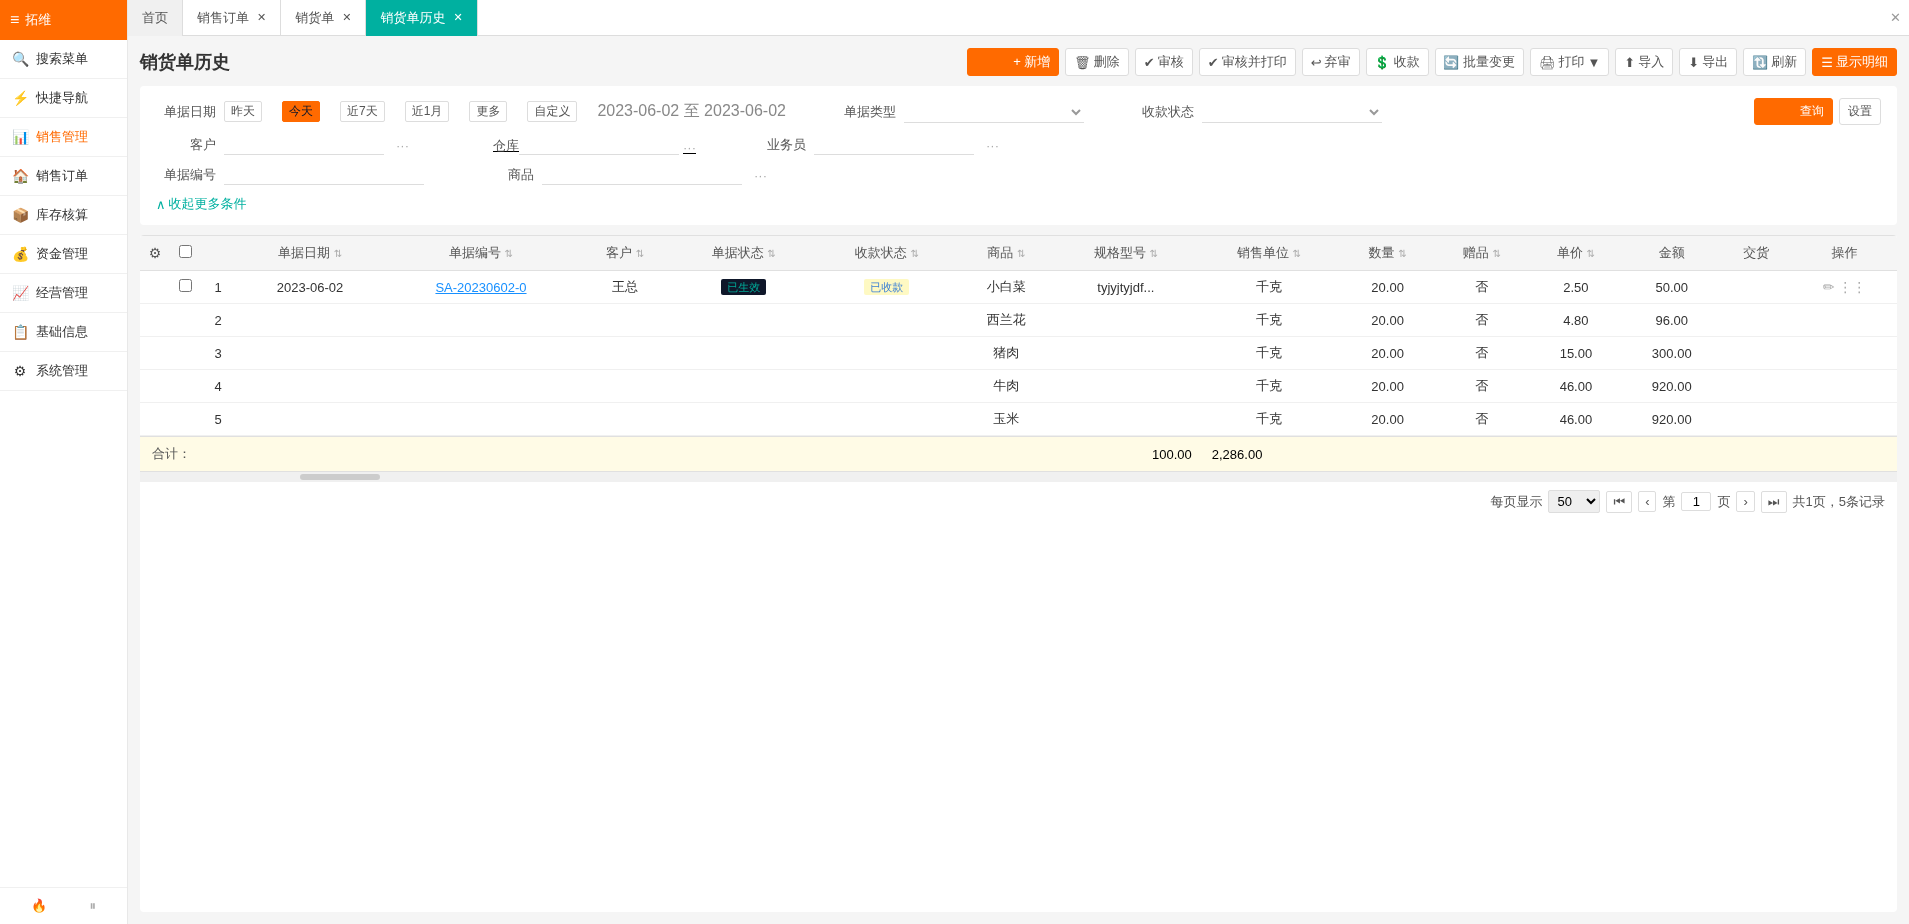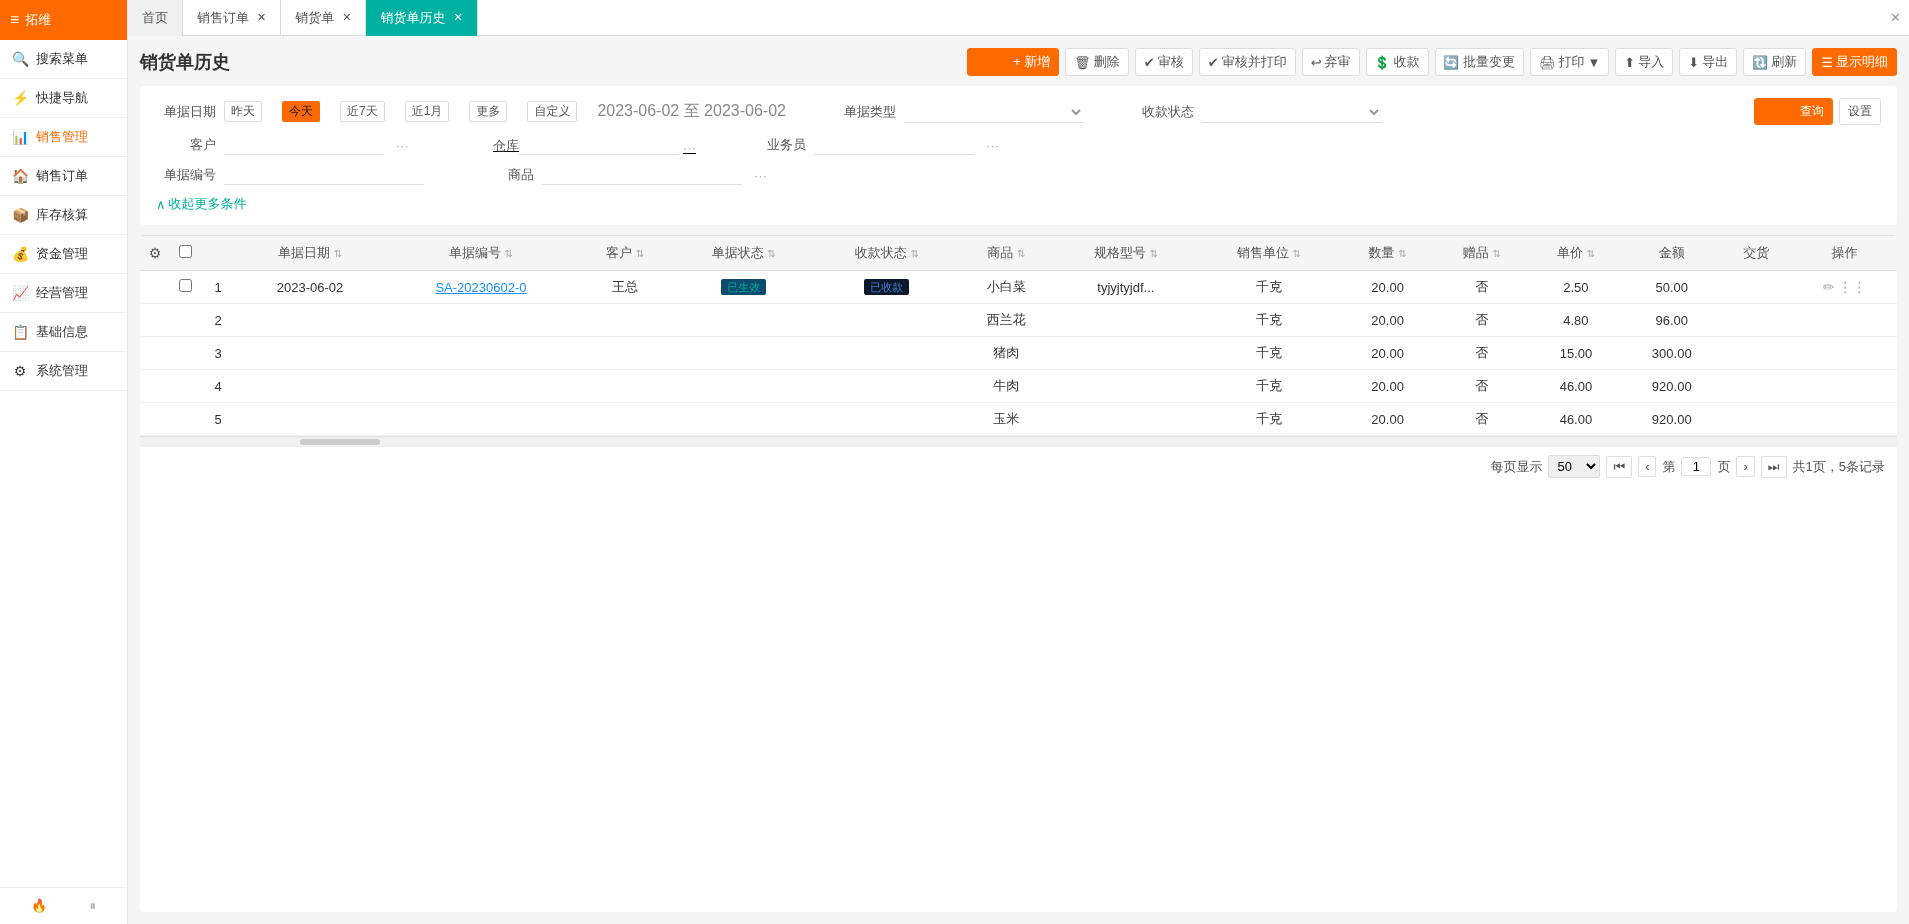--- a/index.html
+++ b/index.html
@@ -145,22 +145,22 @@
     }
     table { width: 100%; border-collapse: collapse; font-size: 12px; }
     th {
       background: #f5f5f5; border-bottom: 1px solid #e0e0e0;
       padding: 8px 6px; text-align: center; color: #555; font-weight: normal;
       position: sticky; top: 0; white-space: nowrap; border-top: 1px solid #e0e0e0;
     }
     td { padding: 7px 6px; text-align: center; border-bottom: 1px solid #f0f0f0; color: #333; }
     .sort-icon { font-size: 10px; color: #aaa; }
 
-    .badge-green { background: #0c4a6e; color: #00a896; padding: 2px 6px; border-radius: 2px; font-size: 11px; }
-    .badge-blue { background: #0f172a; color: #3a7fd5; padding: 2px 6px; border-radius: 2px; font-size: 11px; }
+    .badge-green { background: #0f172a; color: #00a896; padding: 2px 6px; border-radius: 2px; font-size: 11px; }
+    .badge-blue { background: #fef9c3; color: #3a7fd5; padding: 2px 6px; border-radius: 2px; font-size: 11px; }
     .link-text { color: #1890ff; cursor: pointer; text-decoration: underline; }
     .action-icons { display: flex; gap: 4px; justify-content: center; }
     .action-icon { color: #aaa; cursor: pointer; font-size: 14px; }
 
     .settings-icon-col { width: 30px; }
     .checkbox-col { width: 30px; }
 
     
     .summary-row {
       background: #fffbe6; border-top: 1px solid #e0e0e0;
@@ -544,20 +544,28 @@
     <td>20.00</td>
     <td>否</td>
     <td>46.00</td>
     <td>920.00</td>
     <td></td>
     <td></td>
   </tr>
           </tbody>
       </table>
 
+      <div class="summary-row">
+        <span class="summary-label">合计：</span>
+        <div style="flex:1; display:flex; justify-content:space-between; padding: 0 100px;">
+          <span style="margin-left: 820px;">100.00</span>
+          <span style="margin-left: 20px;">2,286.00</span>
+          <span style="flex:1;"></span>
+        </div>
+      </div>
 
       <div class="scrollbar-area">
         <div class="scrollbar-thumb"></div>
       </div>
 
       <div class="pagination">
         <span>每页显示</span>
         <select class="page-size-select">
           <option value="50">50</option>
           <option value="10">10</option>

